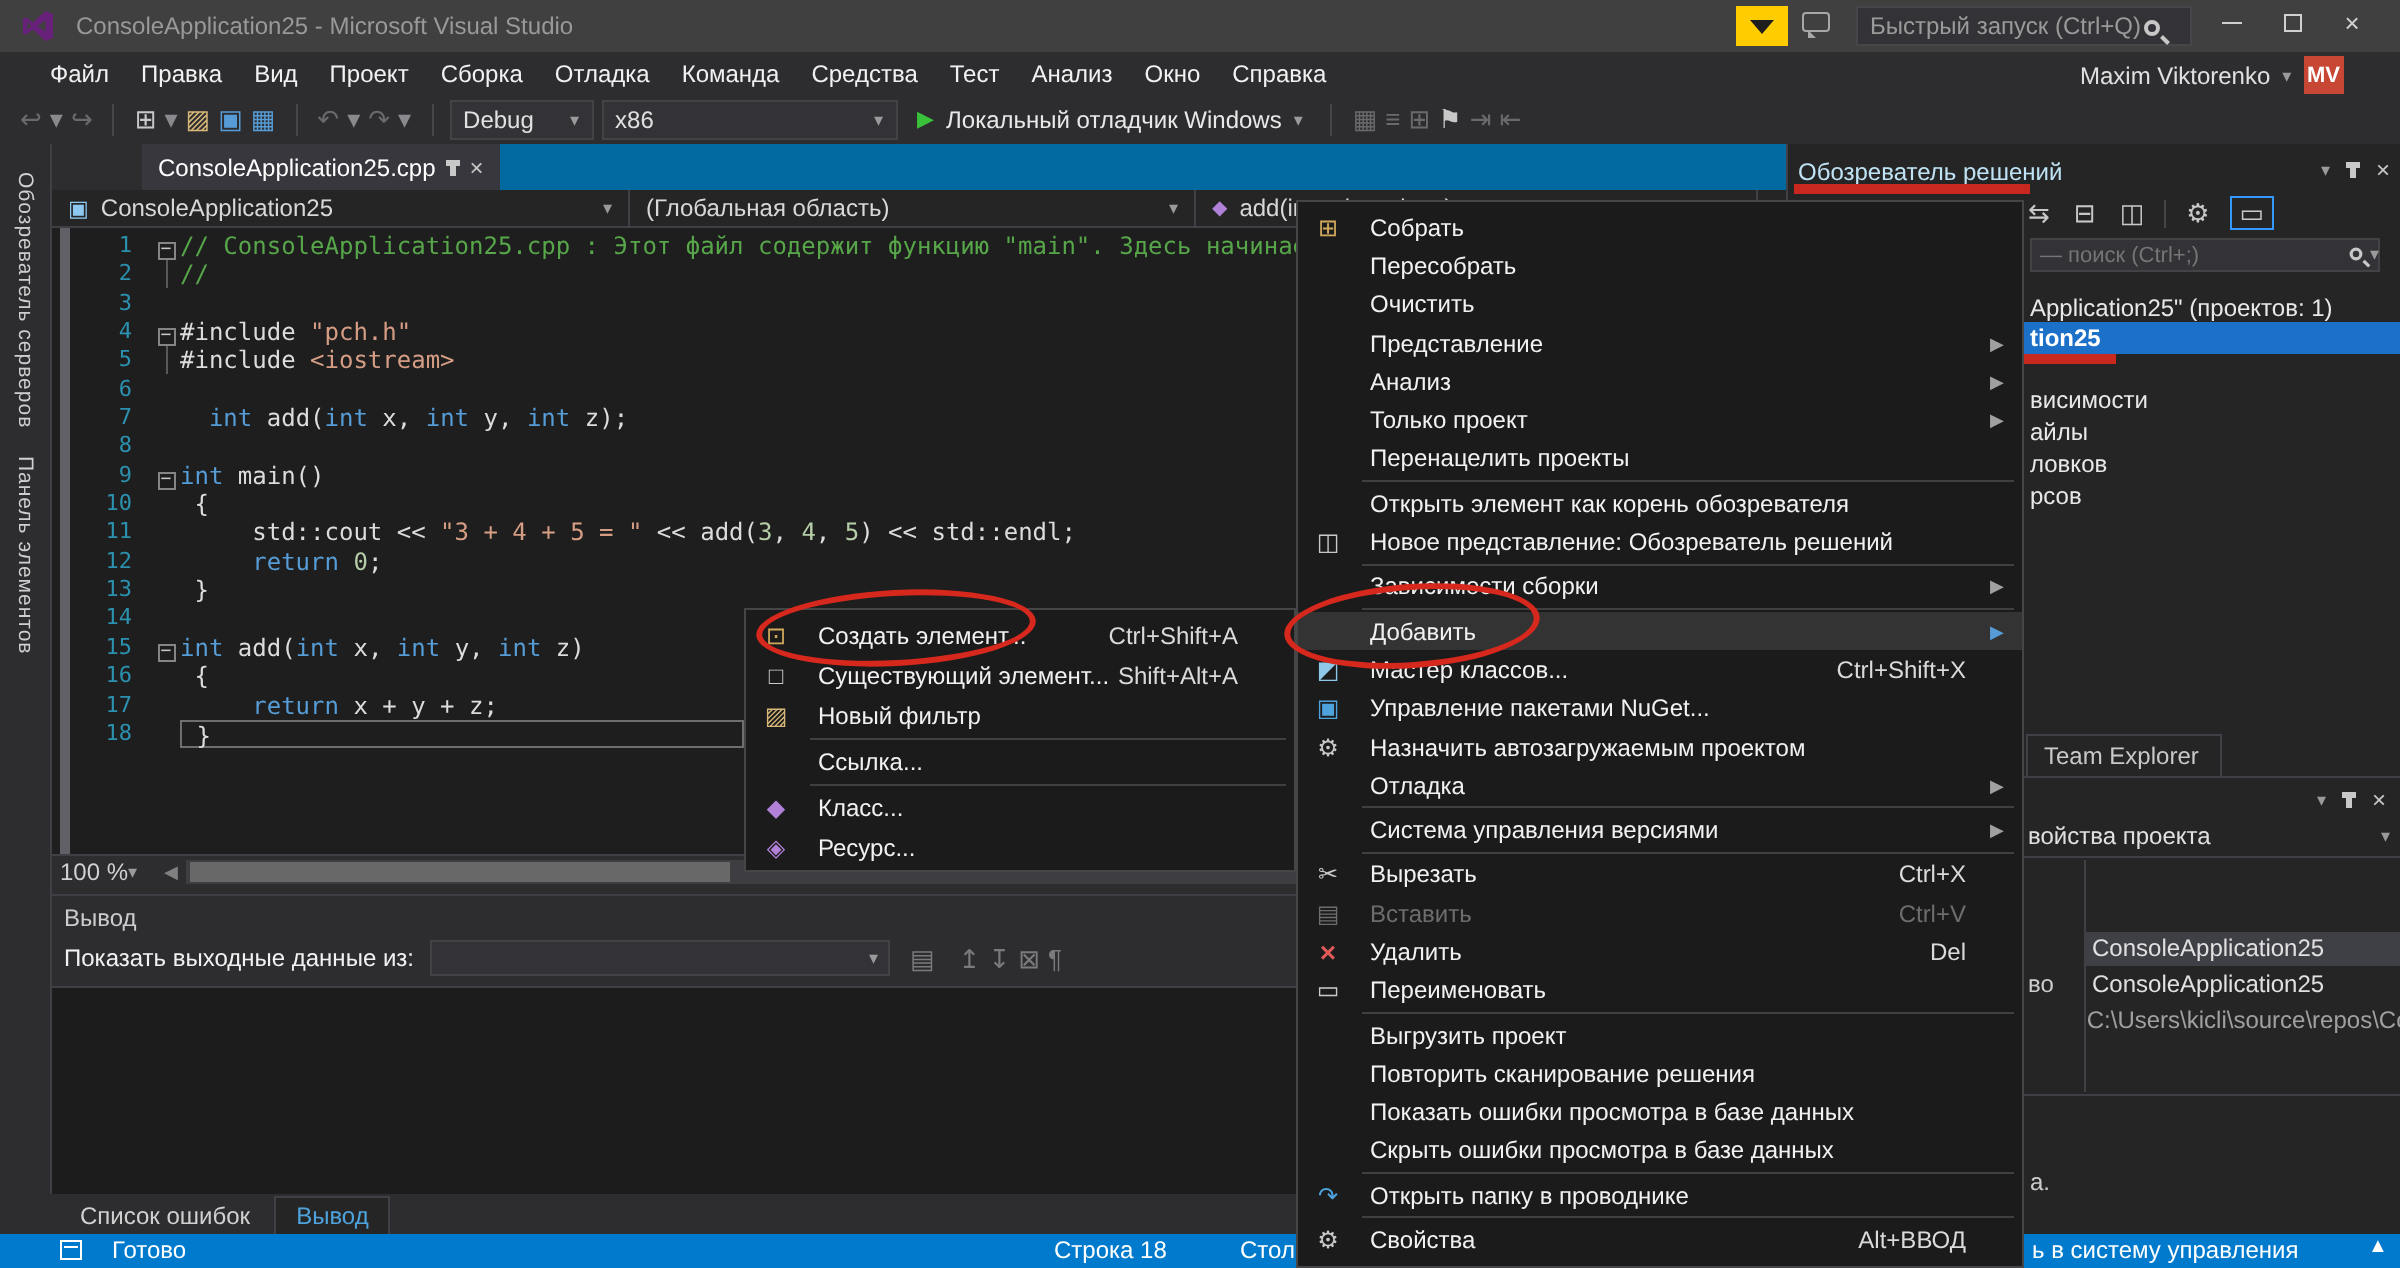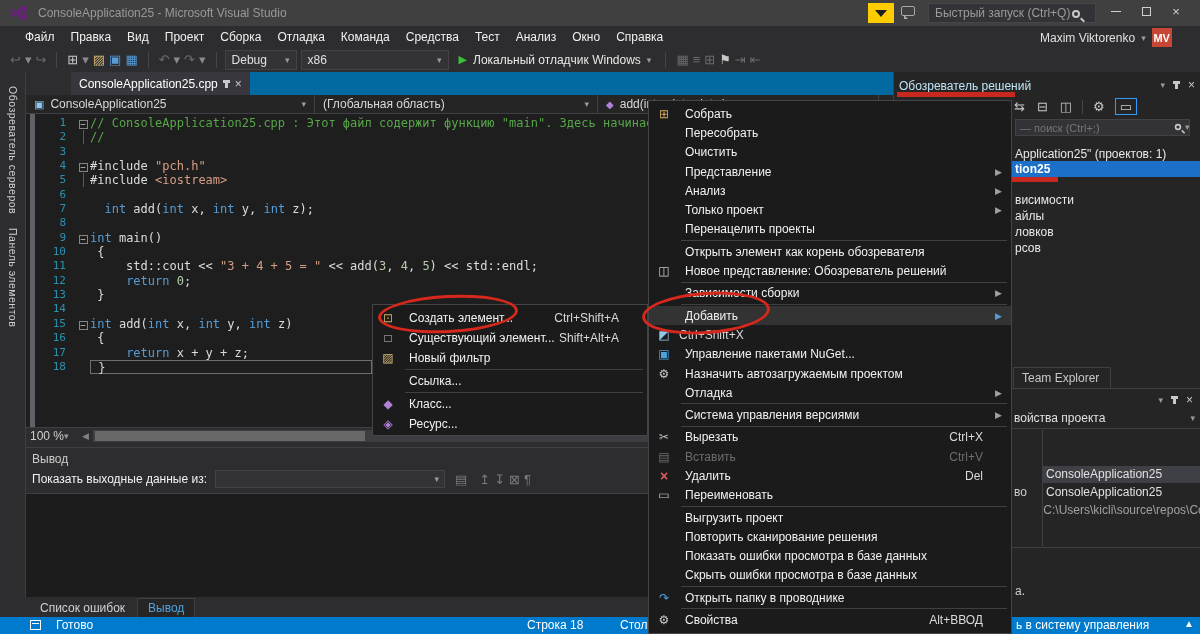--- a/index.html
+++ b/index.html
@@ -500,20 +500,21 @@
         <span class="mi-arrow">▶</span>
       </div>
       <div class="menu-sep"></div>
       <div class="menu-row highlight">
         <span class="mi-icon"></span>
         <span class="mi-label">Добавить</span>
         <span class="mi-arrow blue">▶</span>
       </div>
       <div class="menu-row">
         <span class="mi-icon" style="color: rgb(142, 200, 232);">◩</span>
+        <span class="mi-label">Мастер классов...</span>
         <span class="mi-short">Ctrl+Shift+X</span>
         <span class="mi-arrow"></span>
       </div>
       <div class="menu-row">
         <span class="mi-icon" style="color: rgb(78, 163, 221);">▣</span>
         <span class="mi-label">Управление пакетами NuGet...</span>
         <span class="mi-arrow"></span>
       </div>
       <div class="menu-row">
         <span class="mi-icon" style="color: rgb(200, 200, 200);">⚙</span>

